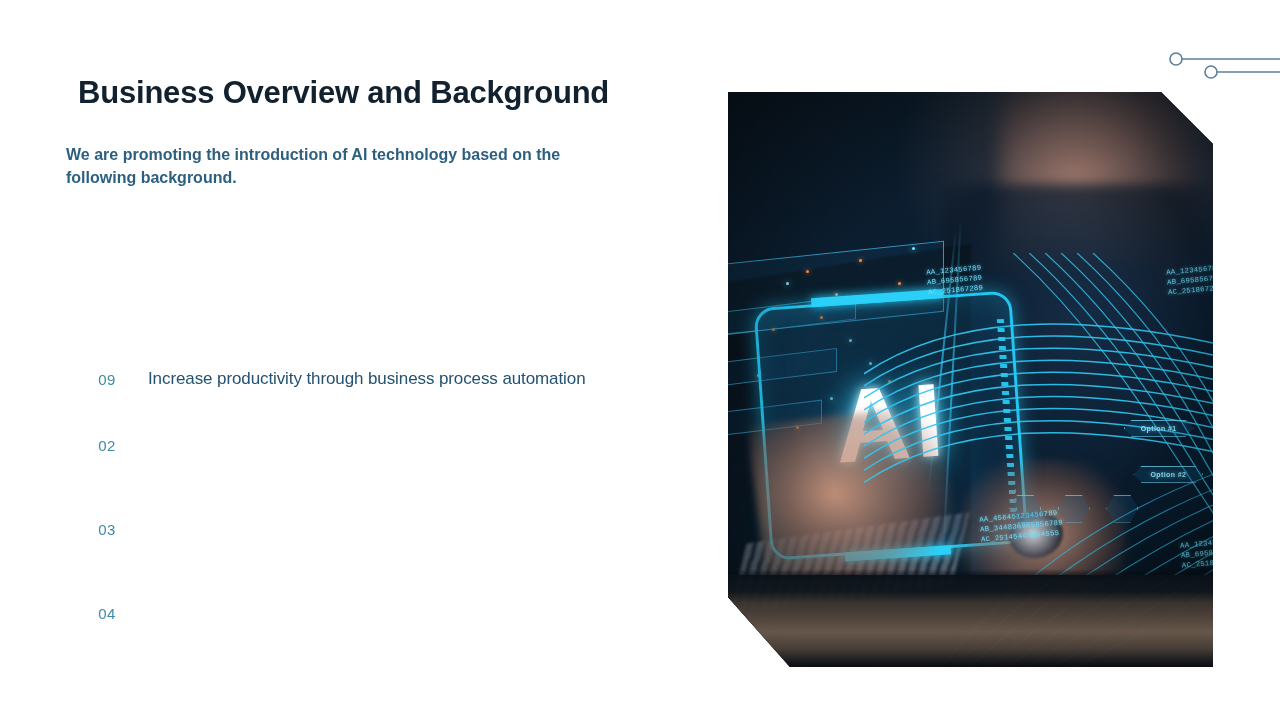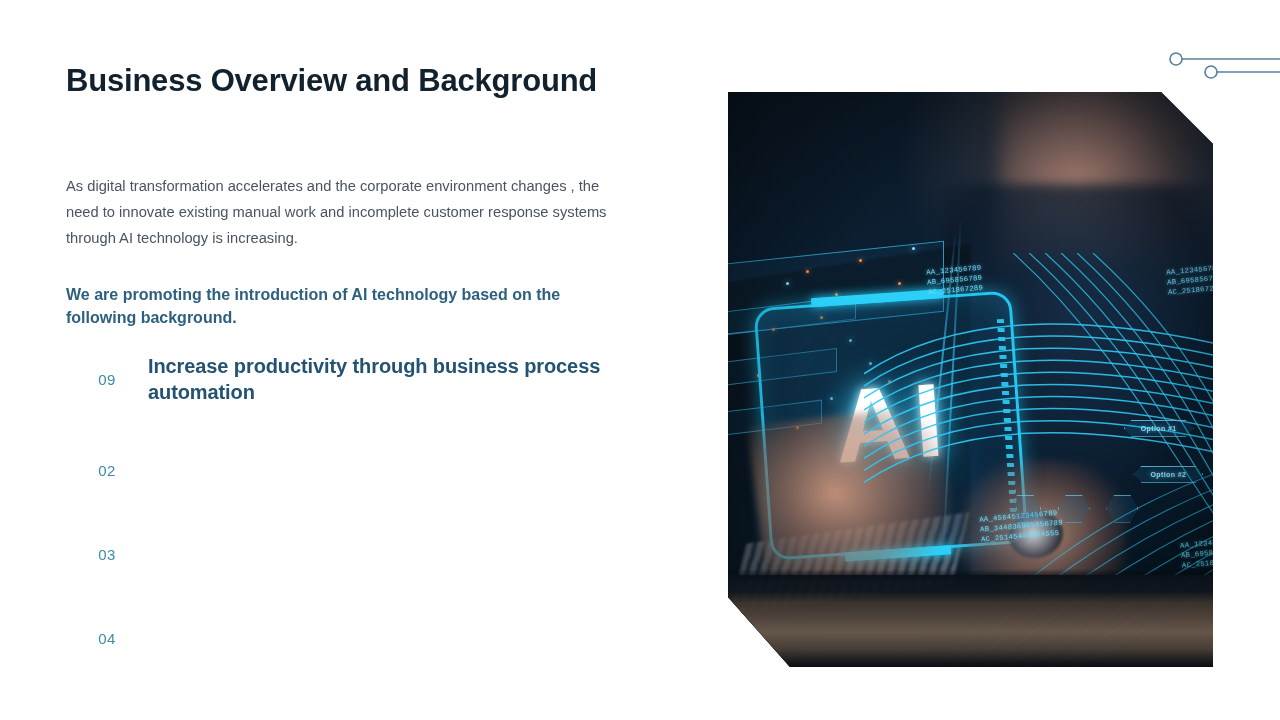--- a/index.html
+++ b/index.html
@@ -36,21 +36,21 @@
     font-size: 13.5px;
     color: #7b8794;
     letter-spacing: 0.1px;
     margin: 0 0 18px 0;
   }
   .page-title {
     font-size: 31px;
     font-weight: 700;
     color: #12212e;
     letter-spacing: -0.2px;
-    margin: 0;
+    margin: 12px;
     line-height: 1.2;
   }
   .lead-para {
     margin: 74px 0 0 0;
     font-size: 14.7px;
     line-height: 26px;
     color: #4a5360;
     width: 566px;
   }
   .highlight-para {
@@ -68,41 +68,40 @@
     left: 66px;
     top: 339px;
     width: 566px;
   }
   .card {
     position: relative;
     background: #ffffff;
     height: 66px;
     margin-bottom: 18px;
     display: flex;
-    align-items: center;
     box-shadow: 0 2px 7px rgba(24, 50, 80, 0.13),
                 0 6px 16px rgba(24, 50, 80, 0.07);
     clip-path: polygon(0 0, calc(100% - 13px) 0, 100% 13px, 100% 100%, 0 100%);
   }
   .card.tall {
     height: 80px;
     align-items: center;
   }
   .card-num {
     width: 82px;
     flex: 0 0 82px;
     text-align: center;
     font-size: 15px;
     font-weight: 500;
     color: #3f8ba4;
     letter-spacing: 0.3px;
   }
   .card-label {
-    font-size: 20px;
-    font-weight: 700;
+    font-size: 17px;
+    font-weight: 400;
     color: #245272;
     line-height: 26px;
     padding-right: 28px;
     letter-spacing: -0.1px;
   }
 
   
   .hero {
     position: absolute;
     left: 728px;
@@ -383,21 +382,20 @@
   <svg width="130" height="50" viewBox="0 0 130 50">
     <circle cx="16" cy="19" r="6" fill="none" stroke="#5b7f9c" stroke-width="1.6"></circle>
     <line x1="22" y1="19" x2="130" y2="19" stroke="#5b7f9c" stroke-width="1.4"></line>
     <circle cx="51" cy="32" r="6" fill="none" stroke="#5b7f9c" stroke-width="1.6"></circle>
     <line x1="57" y1="32" x2="130" y2="32" stroke="#5b7f9c" stroke-width="1.4"></line>
   </svg>
 </div>
 
 <div class="left-col">
   <h1 class="page-title">Business Overview and Background</h1>
-  <p class="lead-para">As digital transformation accelerates and the corporate environment changes , the need to innovate existing manual work and incomplete customer response systems through AI technology is increasing.</p>
   <p class="highlight-para">We are promoting the introduction of AI technology based on the following background.</p>
 </div>
 
 <div class="cards">
 
   <div class="card tall">
     <span class="card-num">09</span>
     <span class="card-label">Increase productivity through business process automation</span>
   </div>
 

